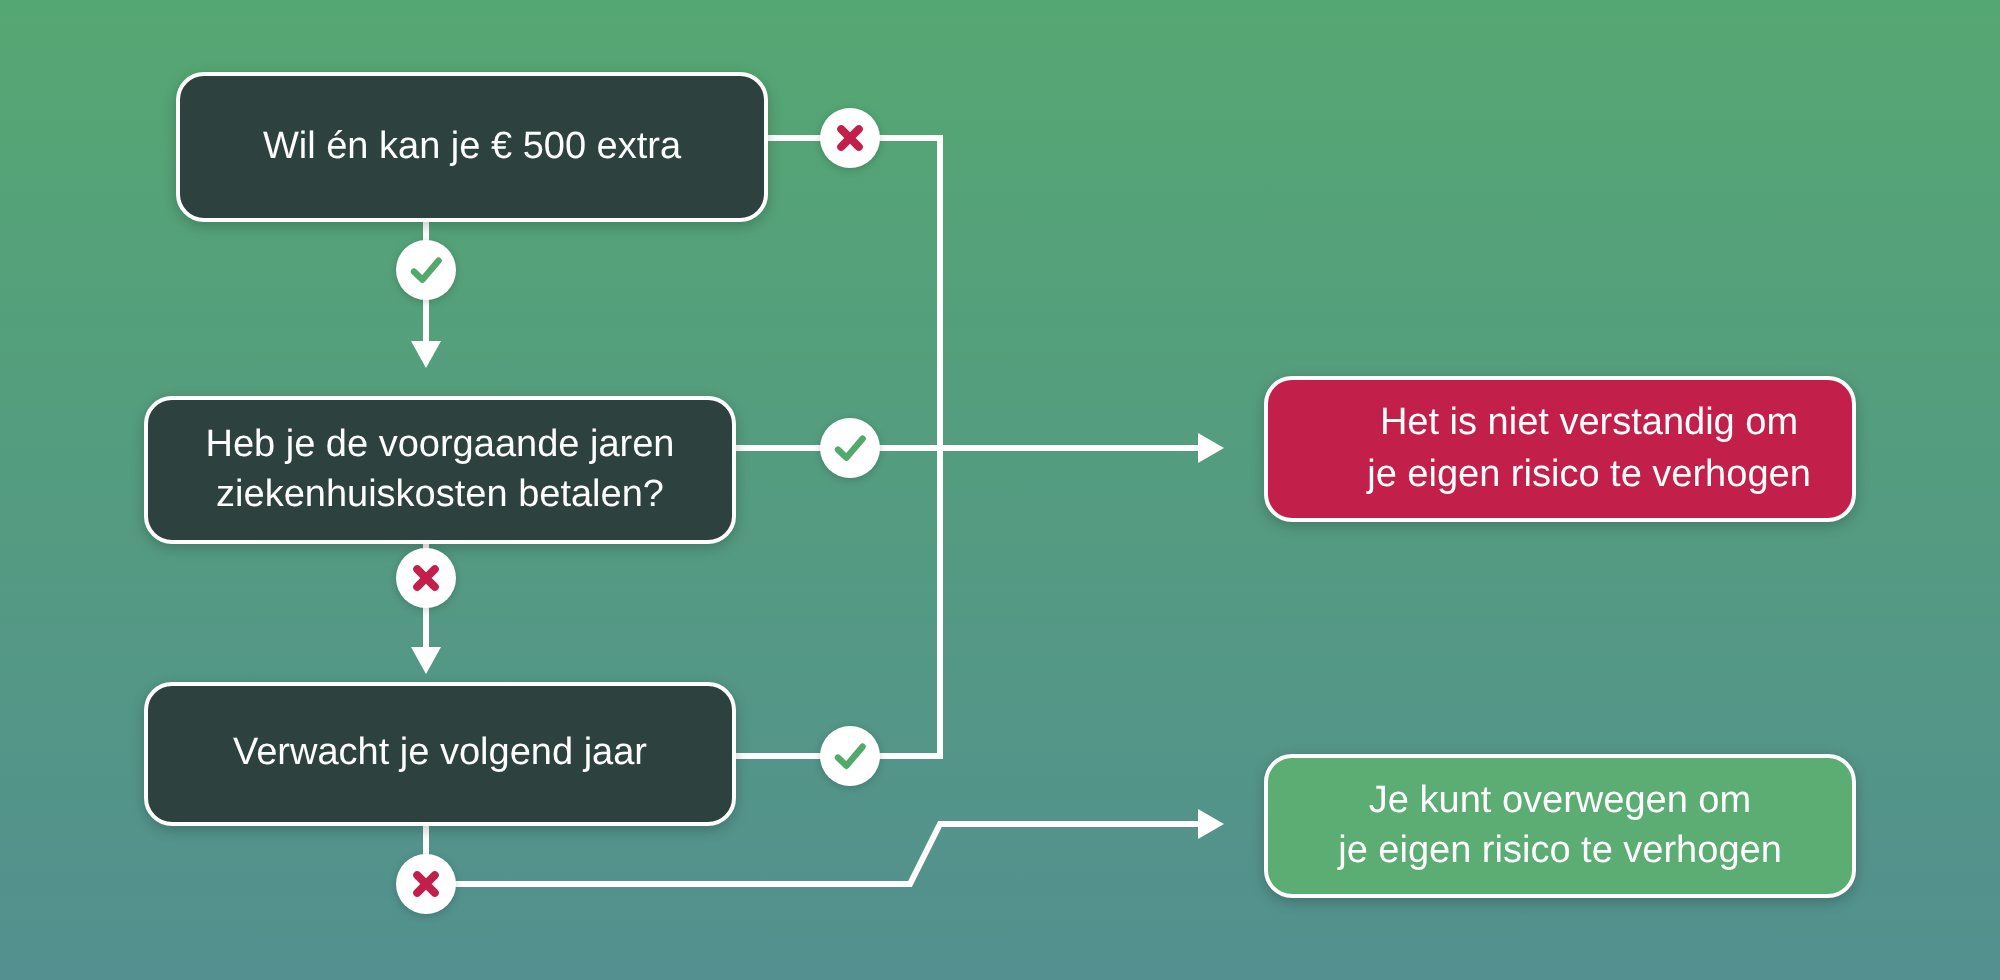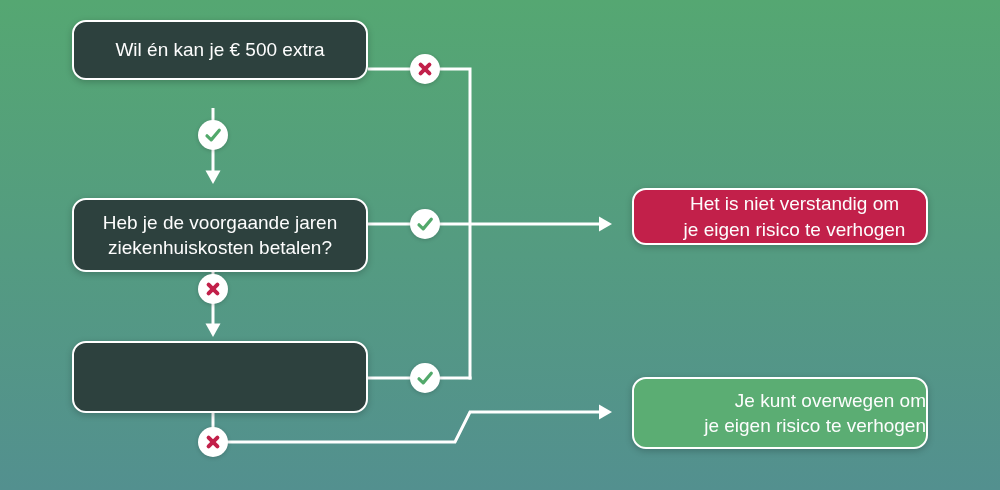--- a/index.html
+++ b/index.html
@@ -21,26 +21,26 @@
     border-radius:14px;
     display:flex;flex-direction:column;justify-content:center;align-items:center;
     color:var(--text,#fdfdfd);
     font-size:19px;line-height:25.5px;
     text-align:center;
     z-index:2;
     box-shadow:0 2px 7px rgba(0,0,0,0.22);
   }
   .node span{display:block;white-space:nowrap;}
   .question{background:var(--question-box-bg,#2d413e);left:72px;width:296px;}
-  .q1{top:20px;height:60px;}
+  .q1{top:36px;height:75px;margin-left:16px;}
   .q2{top:198px;height:74px;}
   .q3{top:341px;height:72px;}
   .outcome{left:632px;width:296px;}
-  .outcome-negative{background:var(--negative-box-bg,#c2204a);top:188px;height:57px;padding-left:29px;}
-  .outcome-positive{background:var(--positive-box-bg,#5bad73);top:377px;height:72px;align-items:flex-end;}
+  .outcome-negative{background:var(--negative-box-bg,#c2204a);top:188px;height:73px;padding-left:29px;}
+  .outcome-positive{background:var(--positive-box-bg,#5bad73);top:377px;height:72px;}
 
   .marker{
     position:absolute;width:30px;height:30px;border-radius:50%;
     background:var(--circle-bg,#fff);
     display:flex;align-items:center;justify-content:center;
     z-index:3;
     box-shadow:0 1px 4px rgba(0,0,0,0.18);
   }
   .marker svg{display:block;}
   .check-stroke{fill:none;stroke:var(--check-icon,#52a96b);stroke-width:3.2;stroke-linecap:round;stroke-linejoin:round;}
@@ -78,20 +78,21 @@
   </svg>
 
   <div class="node question q1">
     <span>Wil én kan je € 500 extra</span>
   </div>
   <div class="node question q2">
     <span>Heb je de voorgaande jaren</span>
     <span>ziekenhuiskosten betalen?</span>
   </div>
   <div class="node question q3">
+    <span>Verwacht je volgend jaar</span>
   </div>
 
   <div class="node outcome outcome-negative">
     <span>Het is niet verstandig om</span>
     <span>je eigen risico te verhogen</span>
   </div>
   <div class="node outcome outcome-positive">
     <span>Je kunt overwegen om</span>
     <span>je eigen risico te verhogen</span>
   </div>

